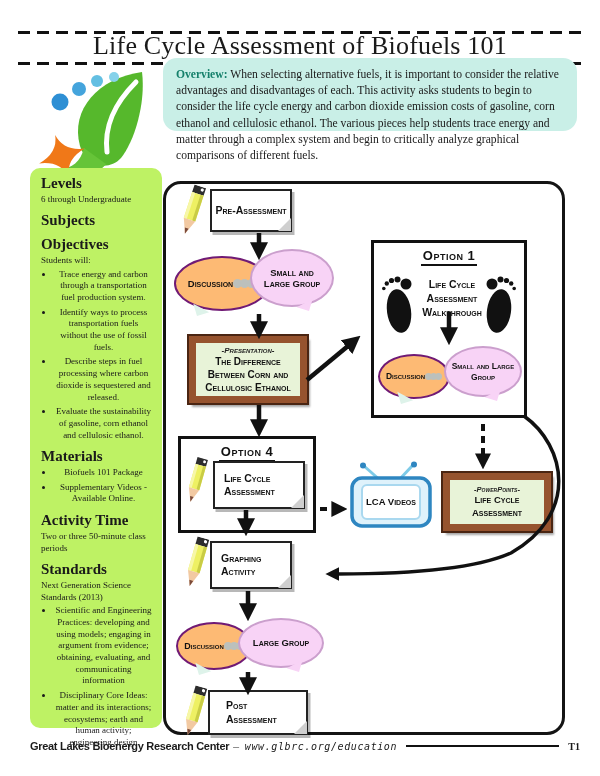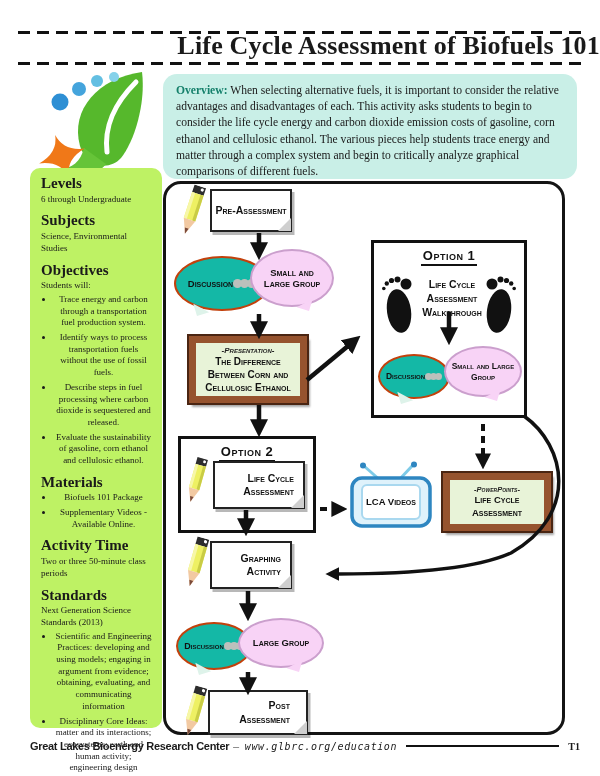--- a/index.html
+++ b/index.html
@@ -1,57 +1,57 @@
 <!DOCTYPE html>
 <html><head>
 <meta charset="utf-8">
 <style>
   html,body{margin:0;padding:0;background:#e9e9e9;}
   .page{position:relative;width:600px;height:776px;background:#fff;margin:0 auto;overflow:hidden;
         font-family:"Liberation Serif",serif;color:#1a1a1a;}
   .dash{position:absolute;left:18px;width:564px;height:3px;
         background:repeating-linear-gradient(90deg,#111 0 12px,transparent 12px 19px);}
-  .doc-title{position:absolute;top:31px;left:0;width:100%;text-align:right;
-        font-weight:bold;font-size:26px;letter-spacing:.2px;}
-  
-  .overview{position:absolute;left:163px;top:74px;width:414px;height:105px;background:#c9efe7;
+  .doc-title{position:absolute;top:31px;left:0;width:100%;text-align:center;
+        font-weight:normal;font-size:26px;letter-spacing:.2px;}
+  
+  .overview{position:absolute;left:163px;top:58px;width:414px;height:73px;background:#c9efe7;
         border-radius:14px;padding:9px 13px;box-sizing:border-box;font-size:11.6px;line-height:1.4;}
   .ov-label{font-weight:bold;color:#15806b;}
   
   .logo{position:absolute;left:20px;top:68px;width:140px;height:114px;}
   
   .sidebar{position:absolute;left:30px;top:168px;width:132px;height:560px;background:#bef264;
         border-radius:10px;padding:8px 9px 8px 11px;box-sizing:border-box;font-size:9px;line-height:1.3;}
   .sidebar h3{font-size:15px;line-height:1.05;margin:8px 0 2px;font-weight:bold;}
   .sidebar h3.first{margin-top:0;}
   .sidebar ul{margin:2px 0 0 0;padding-left:13px;text-align:center;}
   .sidebar li{margin-bottom:3px;}
   
   .flow{position:absolute;left:163px;top:181px;width:402px;height:554px;border:3.5px solid #141414;
         border-radius:18px;box-sizing:border-box;}
   .flow *{box-sizing:border-box;}
   .fc-label{font-family:"Liberation Sans",sans-serif;font-variant:small-caps;font-weight:bold;color:#111;}
   .abs{position:absolute;}
   .paper{position:absolute;background:#fff;border:2.5px solid #222;box-shadow:2.5px 3px 0 rgba(0,0,0,.28);
-        display:flex;align-items:center;justify-content:center;text-align:right;
+        display:flex;align-items:center;justify-content:center;text-align:left;
         font-size:10.5px;line-height:1.25;z-index:2;}
   .paper .fold{position:absolute;right:-1px;bottom:-1px;width:0;height:0;border-style:solid;
         border-width:0 0 13px 13px;border-color:transparent transparent #cfcfcf transparent;}
   .optbox{position:absolute;background:#fff;border:3px solid #111;z-index:2;}
   .opt-head{display:block;margin:5px auto 15px;width:max-content;border-bottom:2.5px solid #111;
         font-size:13px;letter-spacing:.5px;padding:0 2px 1px;}
   .frame{position:absolute;background:#e8f3d8;border:7px solid #96532e;z-index:2;
         box-shadow:0 0 0 2px #4a2512,3px 4px 2px rgba(0,0,0,.35);
         display:flex;flex-direction:column;align-items:center;justify-content:center;text-align:center;}
   .frame .tag{font-style:italic;font-variant:small-caps;font-family:"Liberation Sans",sans-serif;
         font-weight:bold;font-size:8px;color:#222;}
   .frame .ftitle{font-size:10px;line-height:1.3;}
   .bubble{position:absolute;border-radius:50%;display:flex;align-items:center;justify-content:center;
         text-align:center;font-size:9.5px;line-height:1.2;z-index:2;}
-  .bubble.mint{background:#14b8a6;border:2px solid #c2410c;text-align:right;}
+  .bubble.mint{background:#fdba74;border:2px solid #701a75;text-align:right;}
   .bubble.pink{background:#f8d3f6;border:2px solid #cb9fcd;z-index:3;}
   .bubble::after{content:"";position:absolute;width:0;height:0;border:9px solid transparent;}
   .bubble.mint::after{border-top-color:#def3ea;left:12px;bottom:-16px;transform:rotate(28deg);}
   .bubble.pink::after{border-top-color:#f8d3f6;right:14px;bottom:-15px;transform:rotate(-28deg);}
   .dots{display:inline-flex;margin-left:2px;}
   .dots i{width:9px;height:9px;border-radius:50%;background:#bcc0bc;display:inline-block;margin-left:-2px;}
   .pencil{position:absolute;z-index:4;}
   .tv{position:absolute;z-index:2;}
   .tv-label{position:absolute;display:flex;align-items:center;justify-content:center;text-align:center;
         font-size:9.5px;line-height:1.2;}
@@ -88,21 +88,20 @@
   </div>
 
   <div class="overview">
     <span class="ov-label">Overview:</span><span> When selecting alternative fuels, it is important to consider the relative advantages and disadvantages of each. This activity asks students to begin to consider the life cycle energy and carbon dioxide emission costs of gasoline, corn ethanol and cellulosic ethanol. The various pieces help students trace energy and matter through a complex system and begin to critically analyze graphical comparisons of different fuels.</span>
   </div>
 
   <div class="sidebar">
     <h3 class="first">Levels</h3>
     <div>6 through Undergraduate</div>
     <h3>Subjects</h3>
-    <div>Science, Environmental Studies</div>
     <h3>Objectives</h3>
     <div>Students will:</div>
     <ul>
       <li>Trace energy and carbon through a transportation fuel production system.</li>
       <li>Identify ways to process transportation fuels without the use of fossil fuels.</li>
       <li>Describe steps in fuel processing where carbon dioxide is sequestered and released.</li>
       <li>Evaluate the sustainability of gasoline, corn ethanol and cellulosic ethanol.</li>
     </ul>
     <h3>Materials</h3>
     <ul>
@@ -186,21 +185,21 @@
             <i style="width:7px;height:7px;"></i>
             <i style="width:7px;height:7px;"></i>
           </span>
       </div>
       <div class="bubble pink fc-label" style="left:70px;top:103px;width:78px;height:51px;font-size:8.5px;padding:0 5px;">
         <span>Small and Large Group</span>
       </div>
     </div>
 
     <div class="optbox" style="left:12px;top:252px;width:138px;height:97px;">
-      <span class="opt-head fc-label">Option 2</span>
+      <span class="opt-head fc-label">Option 4</span>
       <div class="pencil" style="left:6px;top:18px;transform:rotate(16deg);">
         <svg width="18" height="46" viewBox="0 0 20 50">
           <rect x="4" y="0" width="12" height="8" fill="#2d2d2d"></rect>
           <circle cx="13" cy="3" r="1.6" fill="#fff"></circle>
           <rect x="4" y="8" width="12" height="27" fill="#eef063"></rect>
           <rect x="4" y="8" width="3.2" height="27" fill="#f7f7a8"></rect>
           <rect x="12.8" y="8" width="3.2" height="27" fill="#c9cc45"></rect>
           <polygon points="4,35 16,35 10,50" fill="#f2c9a2"></polygon>
           <polygon points="8,44 12,44 10,50" fill="#7a4a3a"></polygon>
         </svg>

